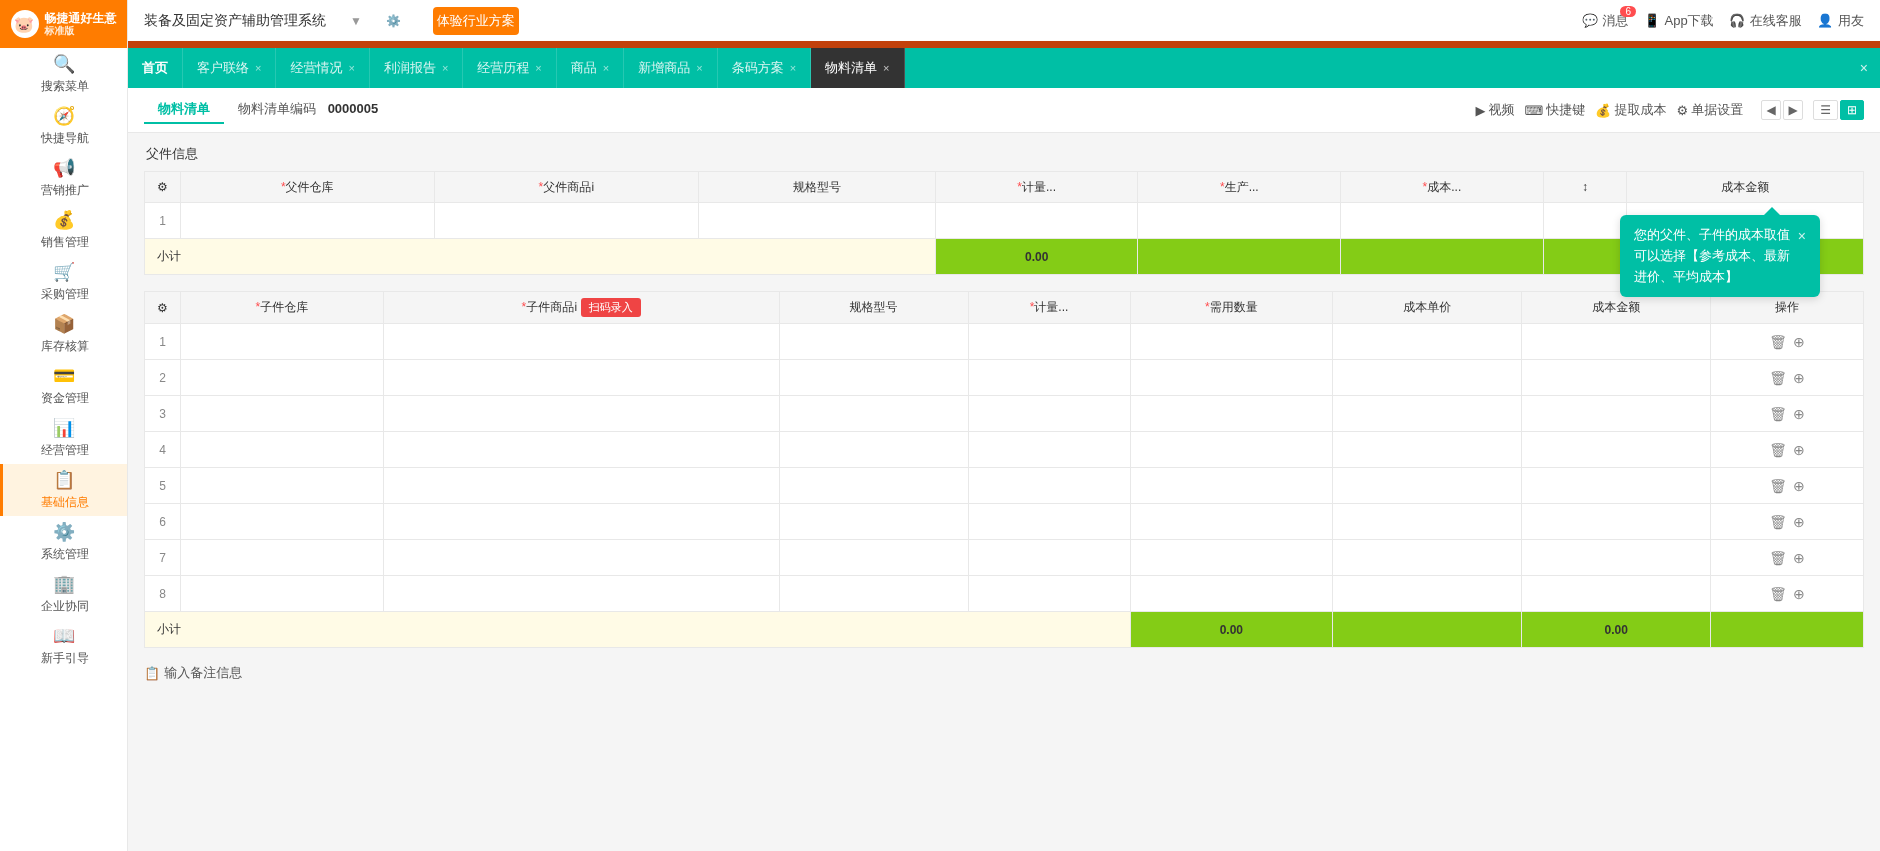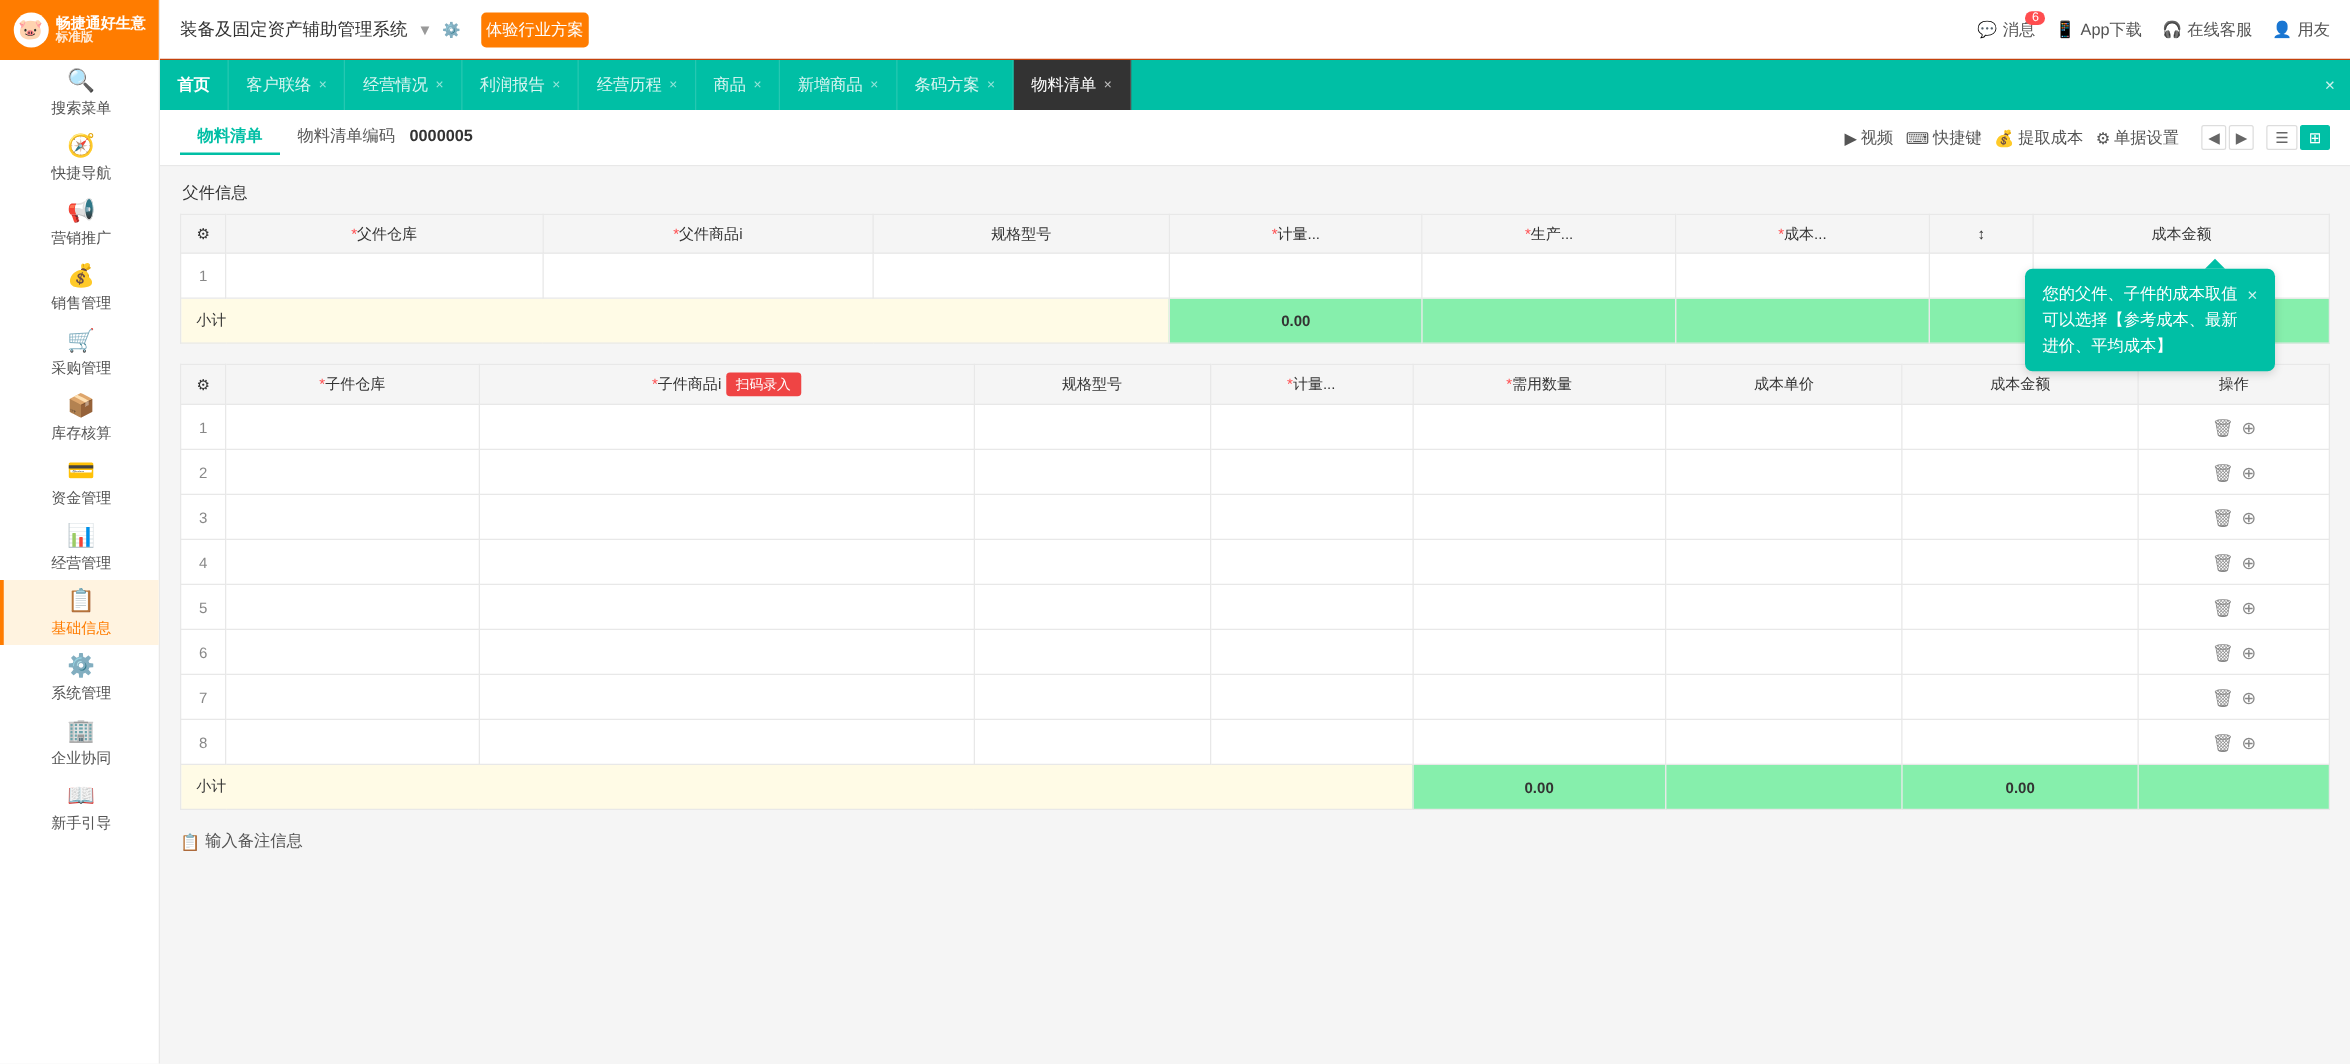--- a/index.html
+++ b/index.html
@@ -65,22 +65,22 @@
       overflow: hidden;
     }
 
     
     .topbar {
       background: #fff;
       height: 48px;
       display: flex;
       align-items: center;
       padding: 0 16px;
-      border-bottom: 1px solid #c2410c;
-      gap: 8px;
+      border-bottom: 7px solid #c2410c;
+      gap: 24px;
       flex-shrink: 0;
     }
     .topbar-title {
       font-size: 14px;
       color: #333;
     }
     .topbar-arrow { color: #999; font-size: 12px; }
     .topbar-btn {
       background: #ff7c00;
       color: #fff;
@@ -223,21 +223,21 @@
     }
     .data-table th .required { color: #ff4d4f; }
     .data-table td {
       border: 1px solid #e8e8e8;
       padding: 6px 8px;
       text-align: center;
       color: #333;
       height: 36px;
     }
     .data-table td.subtotal {
-      background: #86efac;
+      background: #84cc16;
       font-weight: bold;
       color: #333;
     }
     .data-table td.subtotal-label {
       background: #fffbe6;
       color: #333;
       text-align: left;
       padding-left: 12px;
     }
     .data-table td.row-num {

